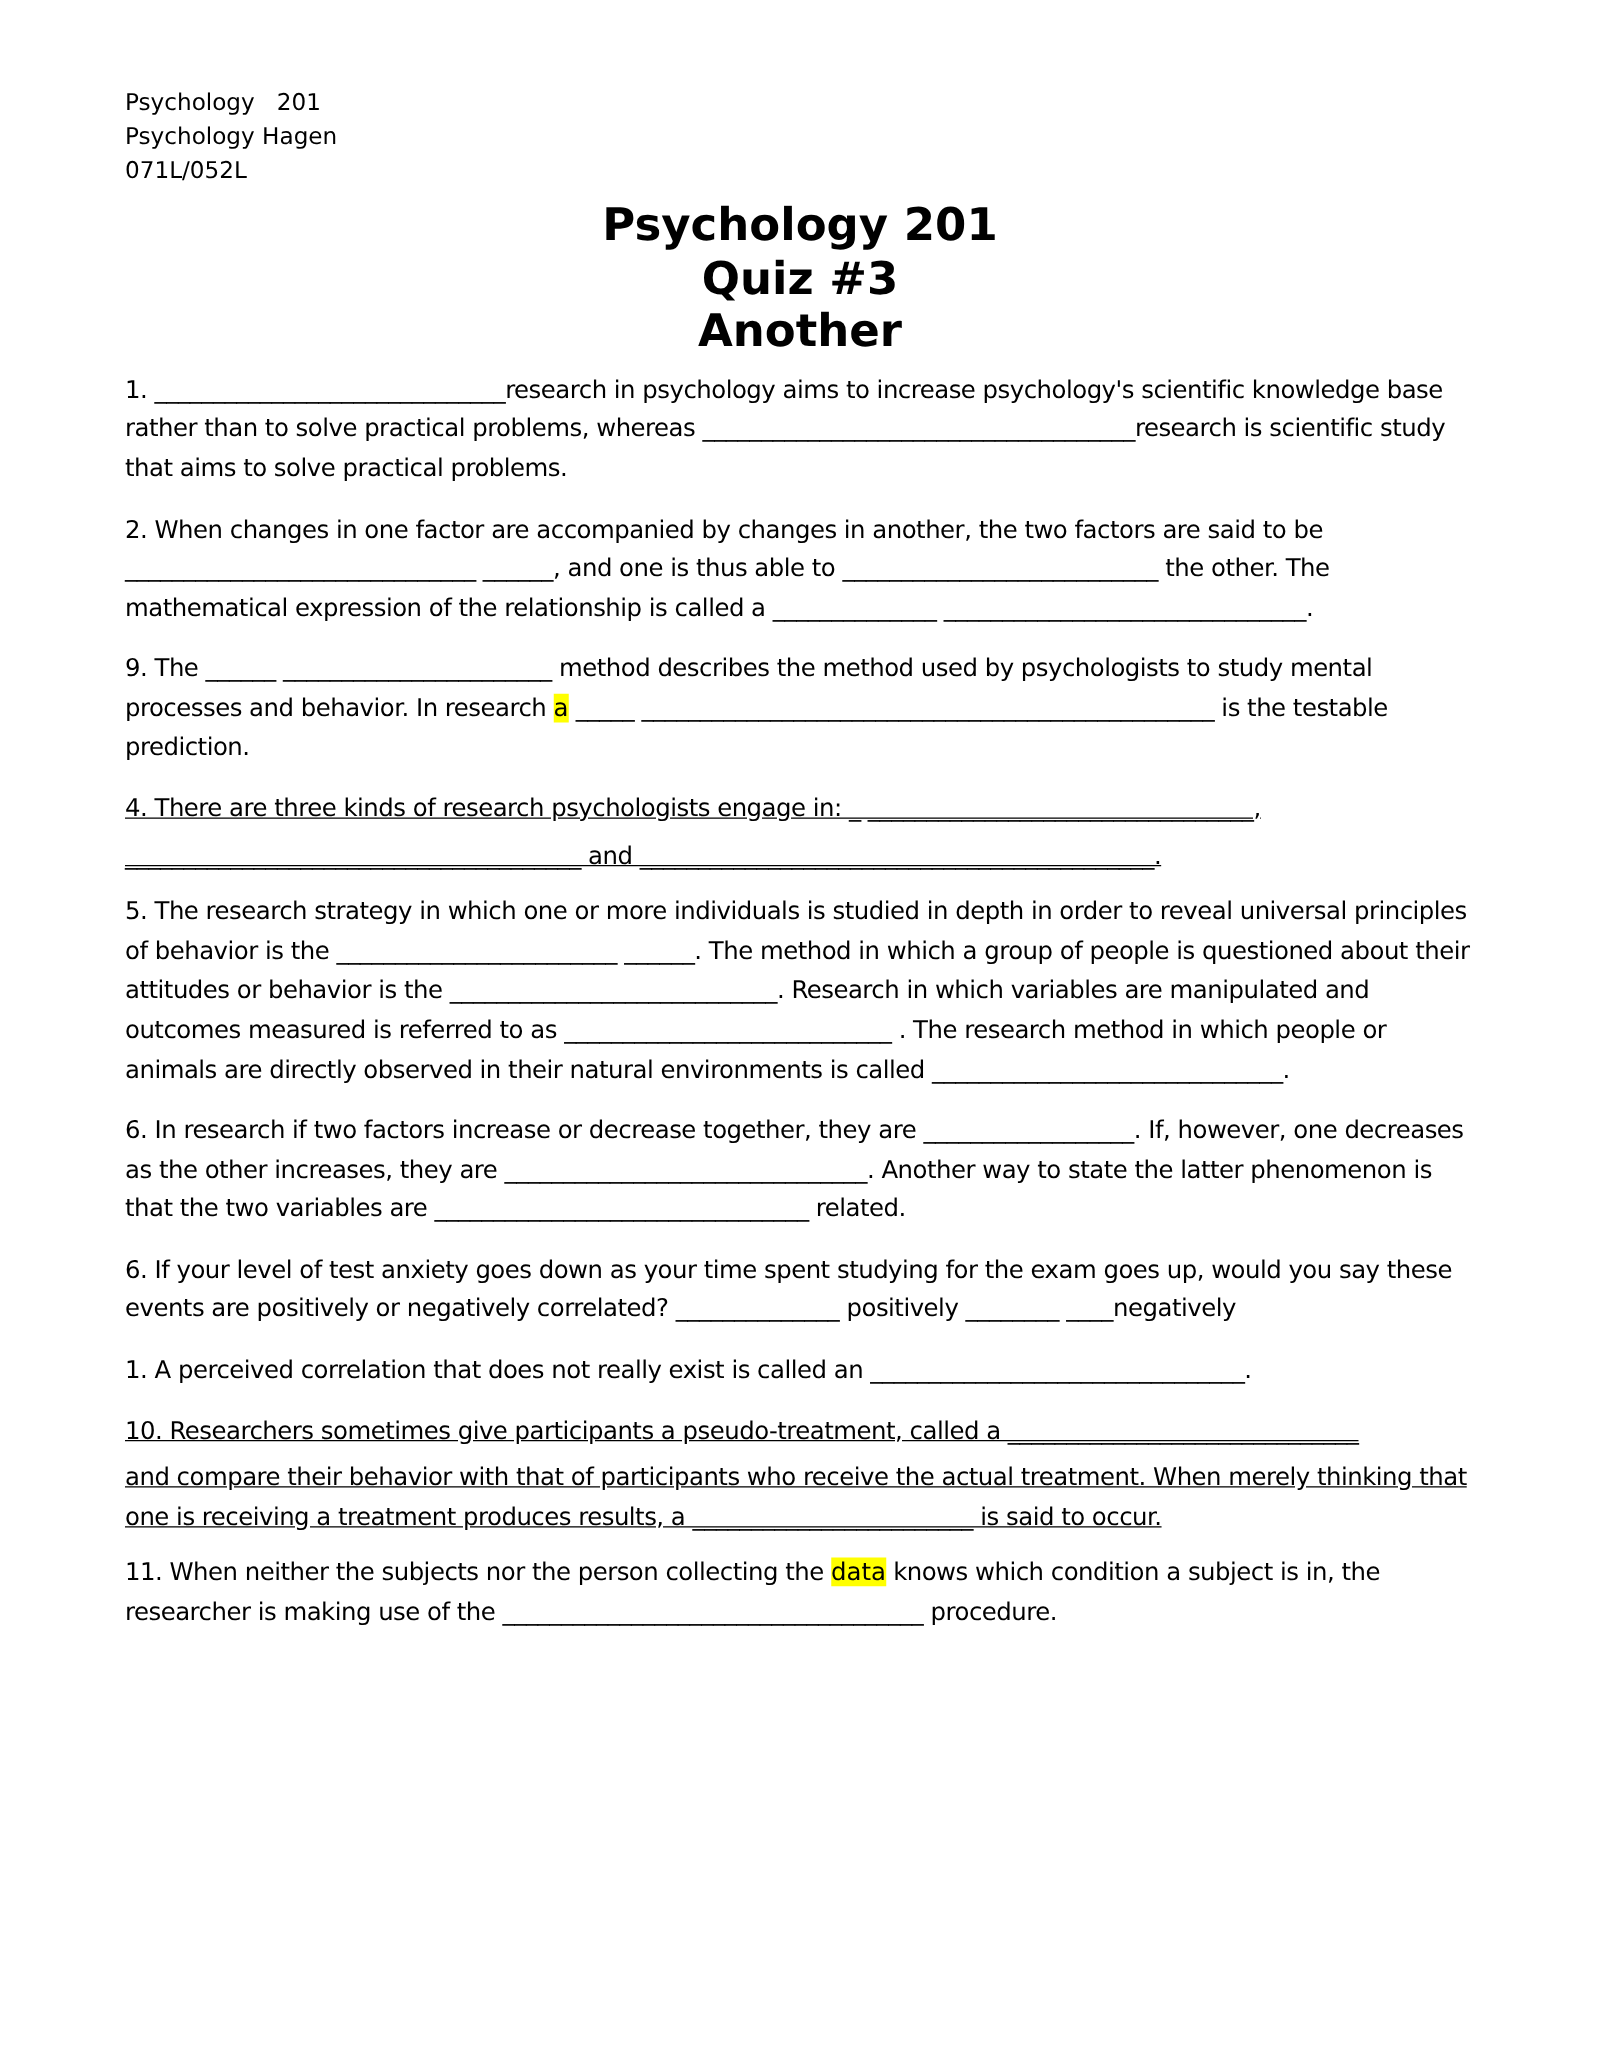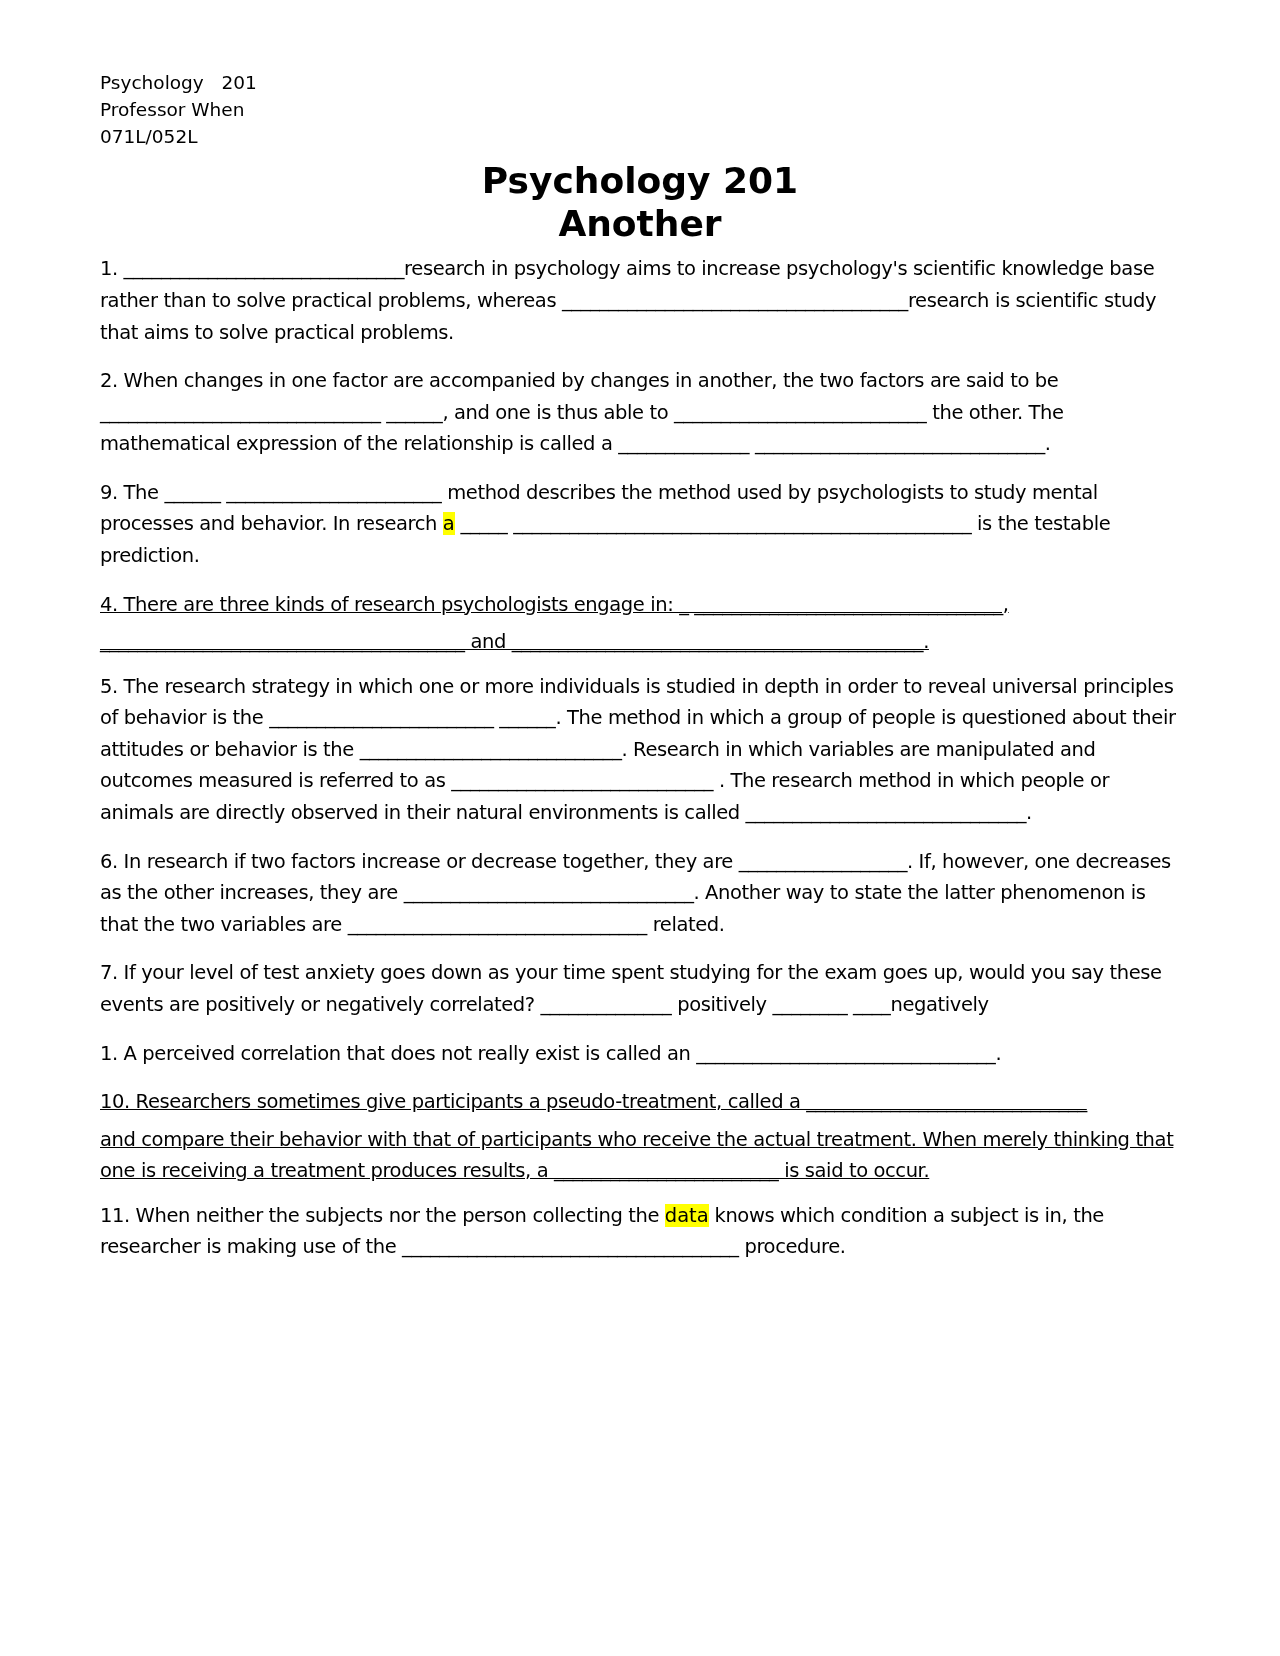--- a/index.html
+++ b/index.html
@@ -62,26 +62,27 @@
     height: 6px;
   }
 </style>
 </head>
 <body>
 
 <div class="page">
 
   <div class="header-block">
     <div class="header-line">Psychology   201</div>
-    <div class="header-line">Professor When</div>
+    <div class="header-line">Psychology Hagen</div>
     <div class="header-line">071L/052L</div>
   </div>
 
   <div class="title-block">
     <span class="title-line">Psychology 201</span>
+    <span class="title-line">Quiz #3</span>
     <span class="title-line">Another</span>
   </div>
 
   <div class="body-text">
 
     <p class="q">
       <span class="blank">1. ______________________________research in psychology aims to increase psychology's scientific  knowledge base rather than to solve practical problems, whereas _____________________________________research is scientific study that aims to solve practical problems.</span>
     </p>
 
     <p class="q">
@@ -100,21 +101,21 @@
 
     <p class="q">
       <span class="blank">5.  The research strategy in which one or more individuals is studied in depth in order to reveal universal principles of behavior is the ________________________ ______.  The method in which a group of people is questioned about their attitudes or behavior is the ____________________________.  Research in which variables are manipulated and outcomes measured is referred to as ____________________________ .  The research method in which people or animals are directly observed in their natural environments is called ______________________________.</span>
     </p>
 
     <p class="q">
       <span class="blank">6.  In research if two factors increase or decrease together, they are __________________.  If, however, one decreases as the other increases, they are _______________________________.  Another way to state the latter phenomenon is that the two variables are ________________________________ related.</span>
     </p>
 
     <p class="q">
-      <span class="blank">7.  If your level of test anxiety goes down as your time spent studying for the exam goes up, would you say these events are positively or negatively correlated? ______________ positively  ________ ____negatively</span>
+      <span class="blank">6.  If your level of test anxiety goes down as your time spent studying for the exam goes up, would you say these events are positively or negatively correlated? ______________ positively  ________ ____negatively</span>
     </p>
 
 
     <p class="q">
       <span class="blank">1.  A perceived correlation that does not really exist is called an ________________________________.</span>
     </p>
 
     <p class="q tight">
       <span class="blank">10.  Researchers sometimes give participants a pseudo-treatment, called a ______________________________</span>
       <span class="spacer-line"></span>

